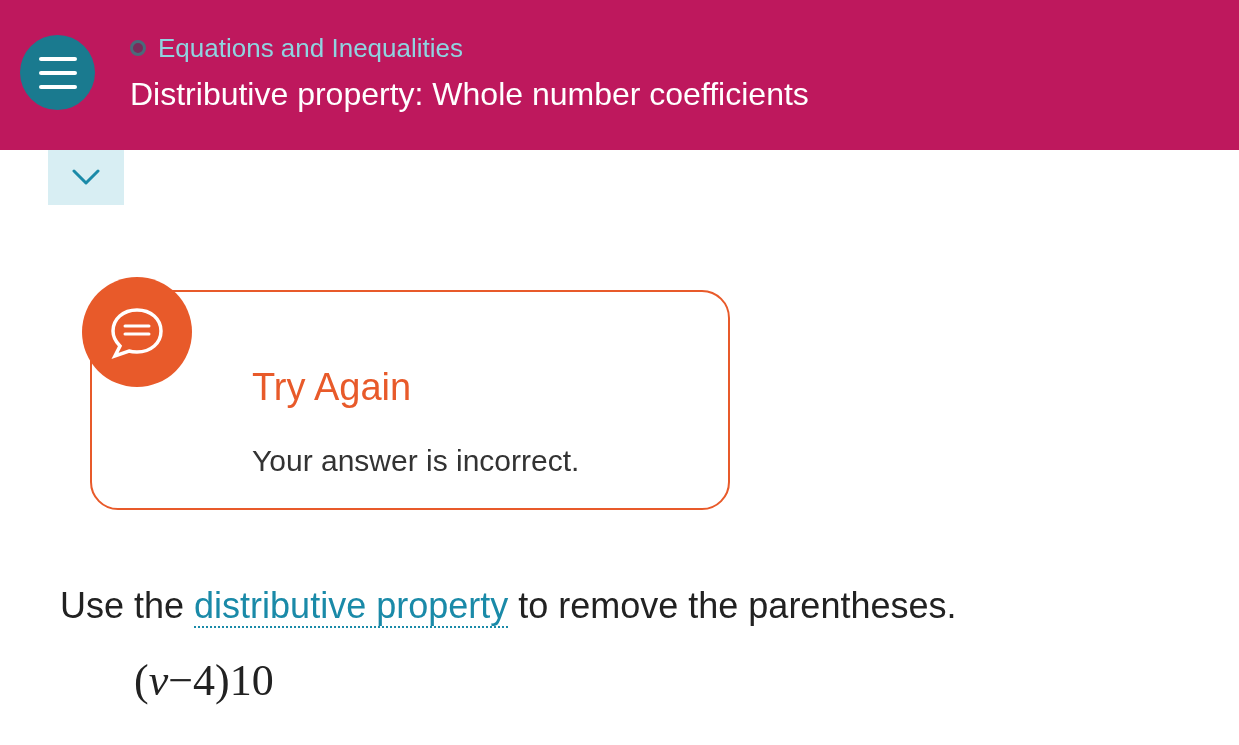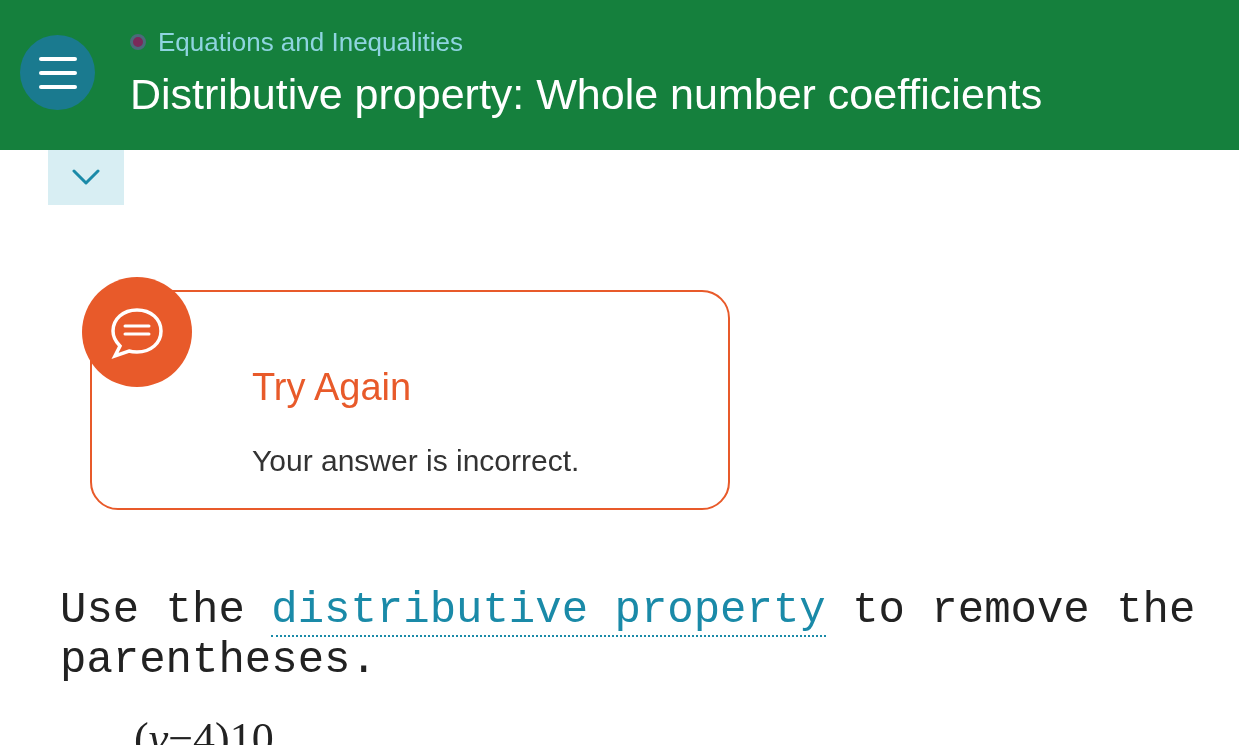--- a/index.html
+++ b/index.html
@@ -8,21 +8,21 @@
       box-sizing: border-box;
     }
     body {
       font-family: Arial, Helvetica, sans-serif;
       background: #ffffff;
       width: 1239px;
       height: 745px;
       overflow: hidden;
     }
     .header {
-      background: #15803d;
+      background: #be185d;
       display: flex;
       align-items: center;
       padding: 15px 20px 20px 20px;
       height: 150px;
     }
     .menu-button {
       width: 75px;
       height: 75px;
       border-radius: 50%;
       background: #1a7a8f;
@@ -59,21 +59,21 @@
       border: 3px solid #4a6a7a;
       flex-shrink: 0;
     }
     .breadcrumb-text {
       color: #8fd4e0;
       font-size: 26px;
       font-weight: 400;
     }
     .topic-title {
       color: #ffffff;
-      font-size: 43px;
+      font-size: 32px;
       font-weight: 400;
     }
     .dropdown-tab {
       position: absolute;
       top: 150px;
       left: 48px;
       width: 76px;
       height: 55px;
       background: #d8eef3;
       display: flex;
@@ -116,23 +116,22 @@
     .feedback-message {
       color: #333333;
       font-size: 30px;
       font-weight: 400;
     }
     .question {
       margin-top: 75px;
       margin-left: 25px;
     }
     .question-text {
-      font-size: 44px;
+      font-size: 36px;
       color: #222222;
-      font-family: Liberation Mono, monospace;
     }
     .term-link {
       color: #1a8aa8;
       text-decoration: none;
       border-bottom: 2px dotted #1a8aa8;
       cursor: pointer;
     }
     .expression {
       margin-top: 28px;
       margin-left: 74px;

